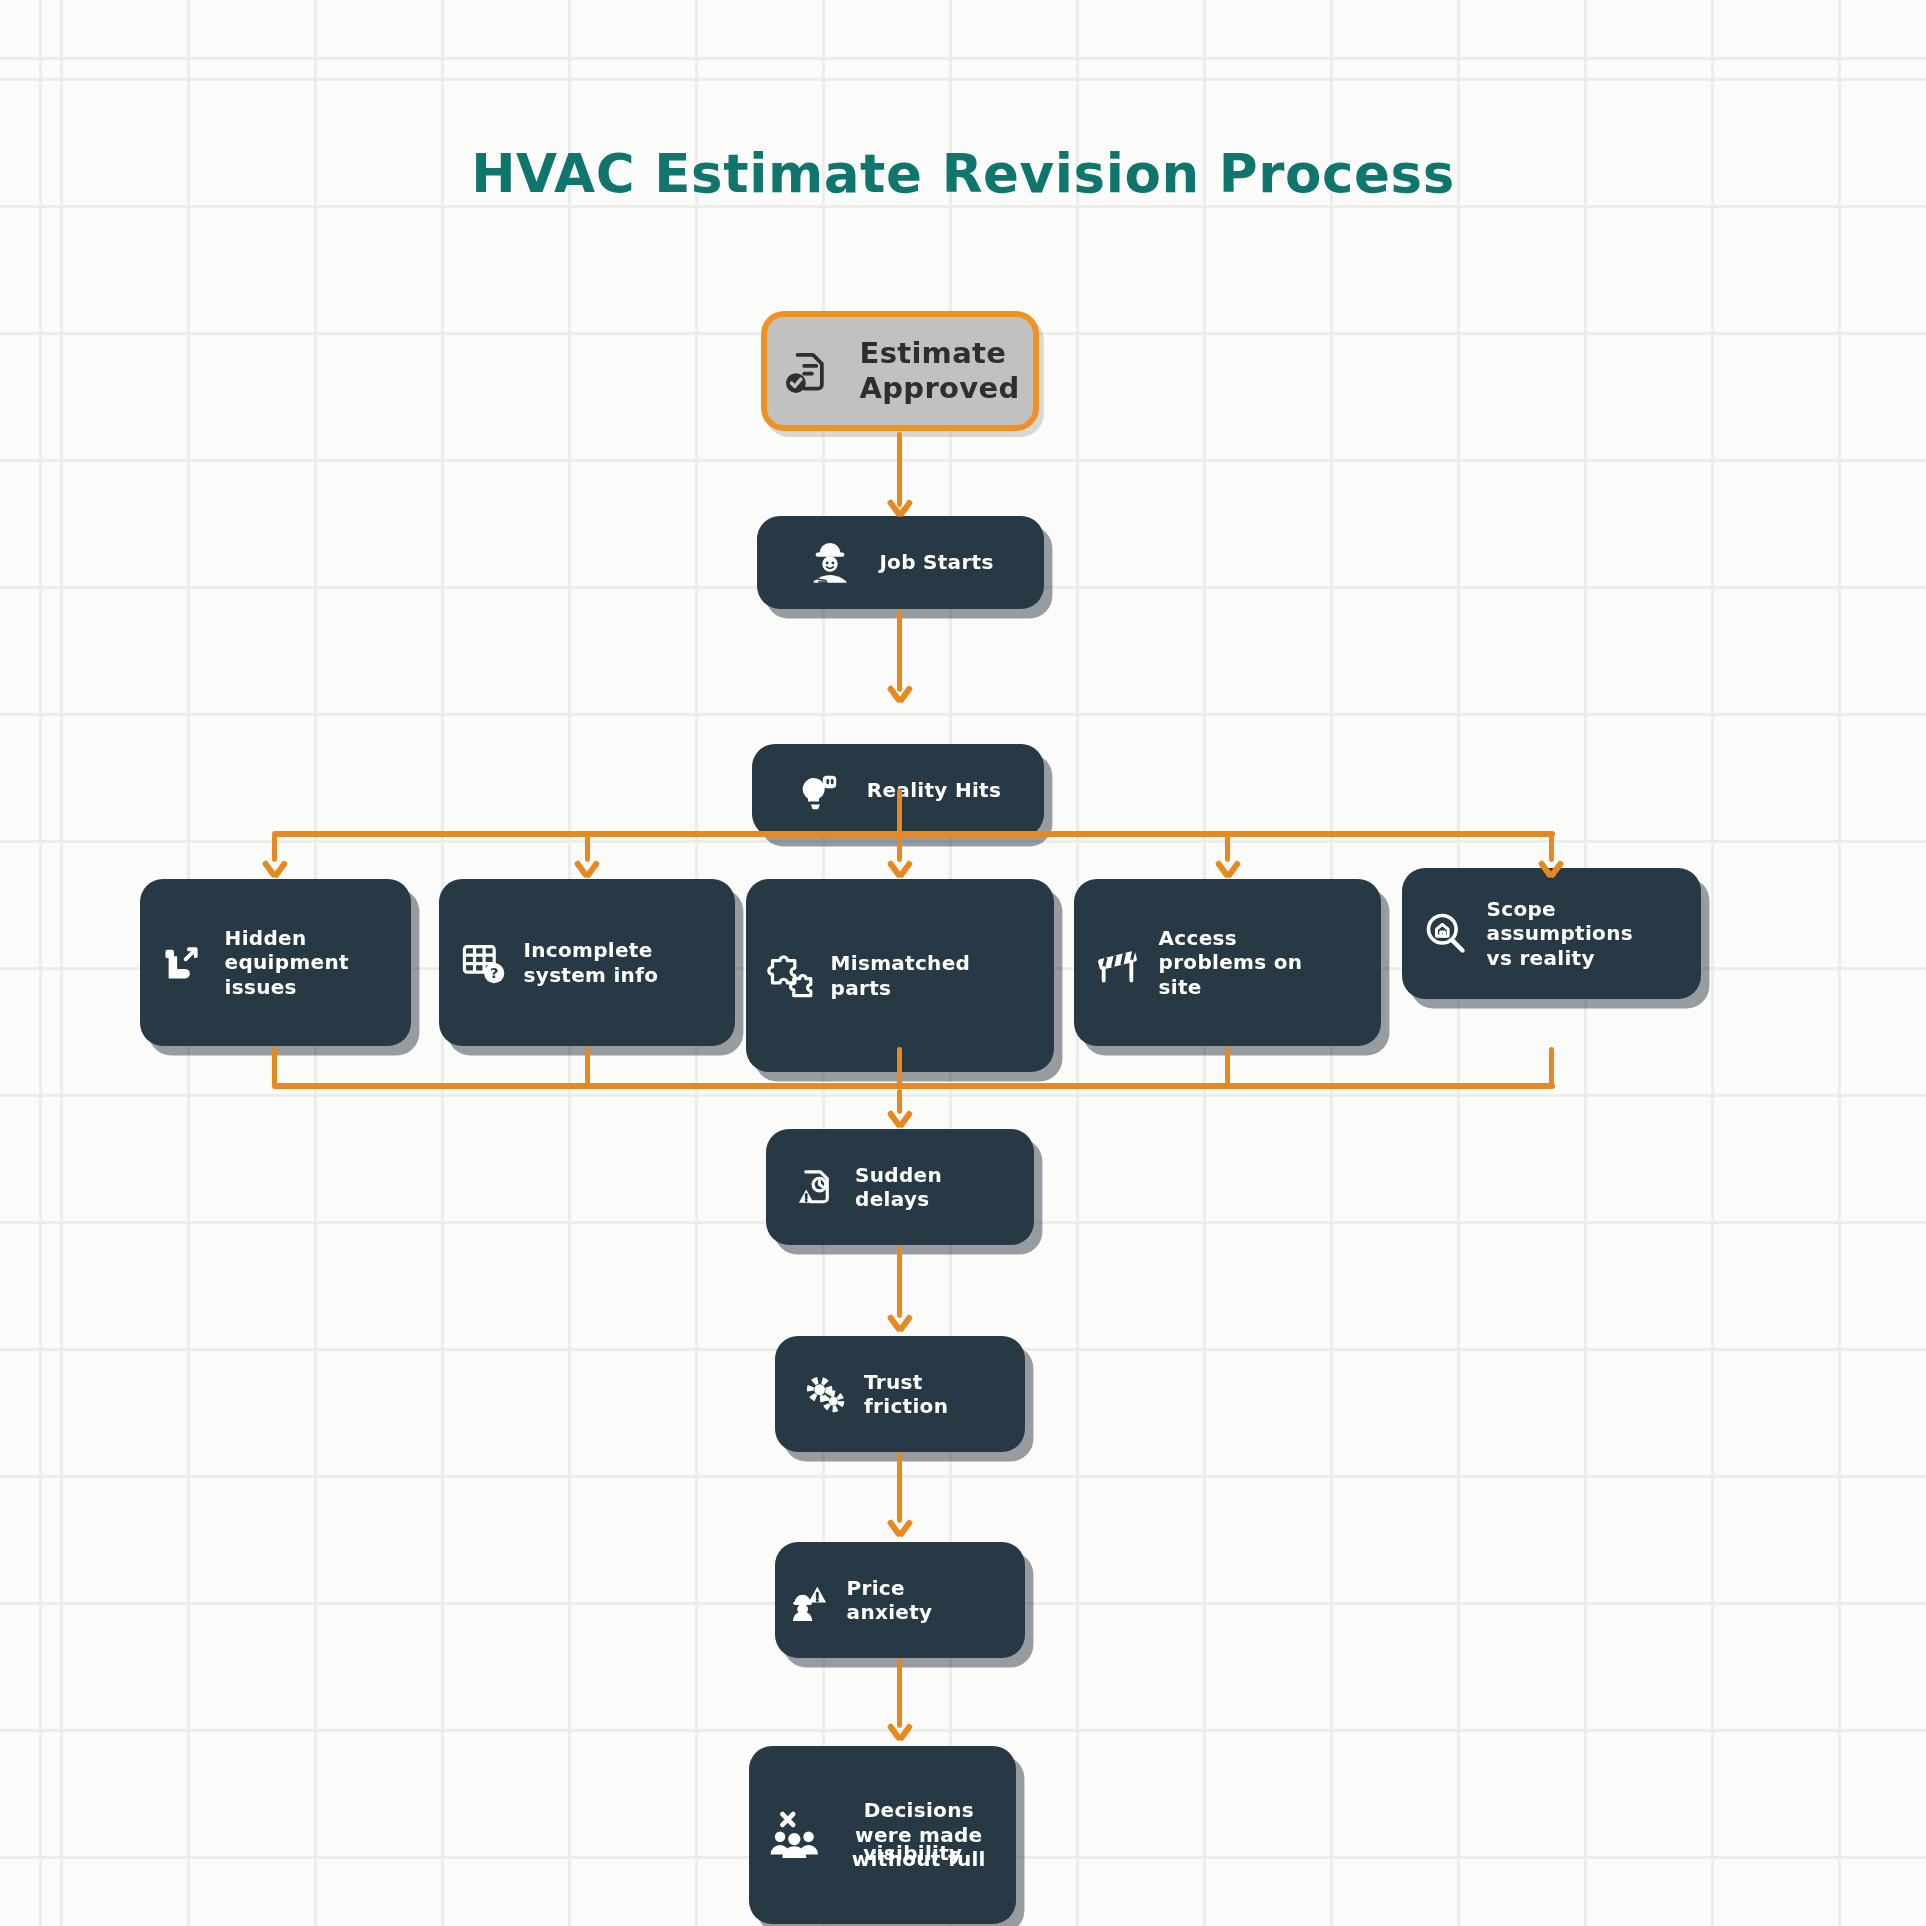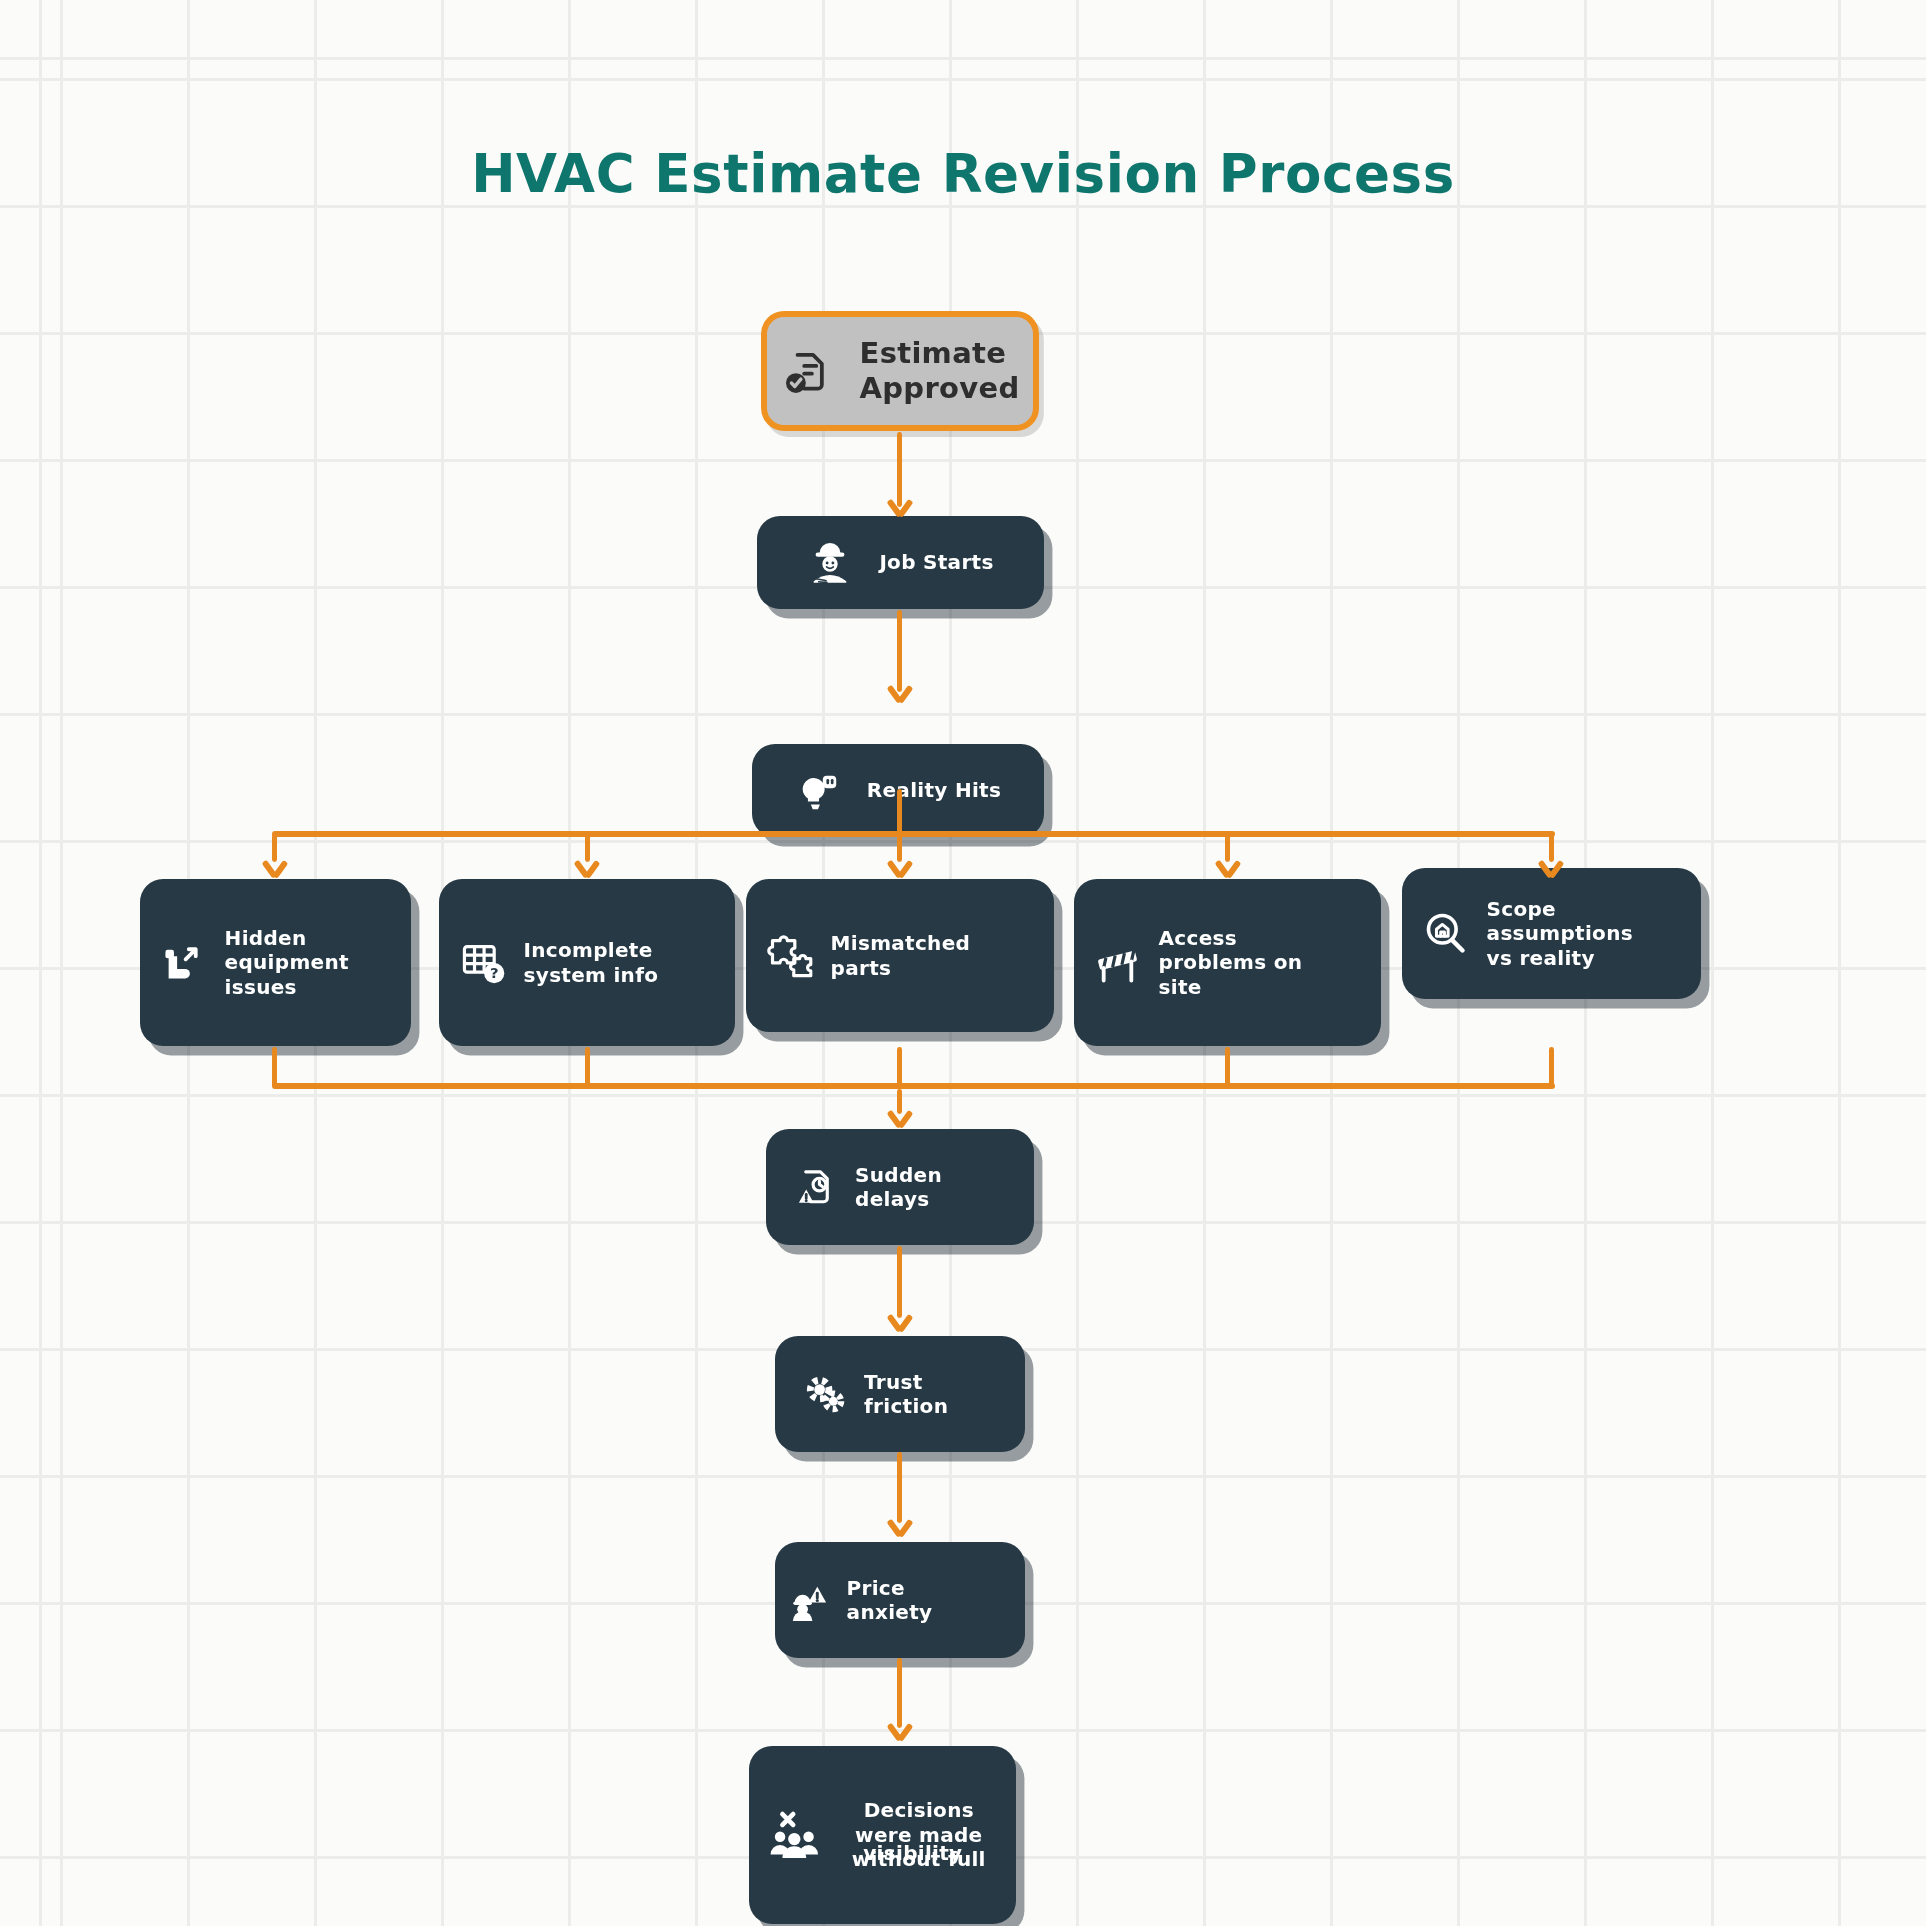--- a/index.html
+++ b/index.html
@@ -126,21 +126,21 @@
         <path d="M7 17h28M7 25h28M16.5 9v24M25.5 9v24"></path>
       </g>
       <circle cx="35" cy="34" r="9.5" fill="#fff"></circle>
       <text x="35" y="39" text-anchor="middle" font-size="14" font-weight="bold" fill="#263945" font-family="DejaVu Sans">?</text>
     </svg>
   </span>
   <span class="lbl">Incomplete
 system info</span>
 </div>
 
-<div class="node" style="left:746px;top:879px;width:308px;height:153px;">
+<div class="node" style="left:746px;top:879px;width:308px;height:193px;">
   <span class="ic">
     <svg viewBox="0 0 48 48" width="51" height="51" fill="none" stroke="#fff" stroke-width="3" stroke-linejoin="round" stroke-linecap="round">
       <path d="M8 10h7a3.5 3.5 0 0 1 7 0h7v7a3.5 3.5 0 0 0 0 7v7h-7a3.5 3.5 0 0 0-7 0H8v-8a3.5 3.5 0 0 1 0-7z"></path>
       <path d="M28 27h5.5a3 3 0 0 1 6 0H44v5.5a3 3 0 0 0 0 6V43H28v-5.5a3 3 0 0 1 0-6z"></path>
     </svg>
   </span>
   <span class="lbl">Mismatched
 parts</span>
 </div>
 

